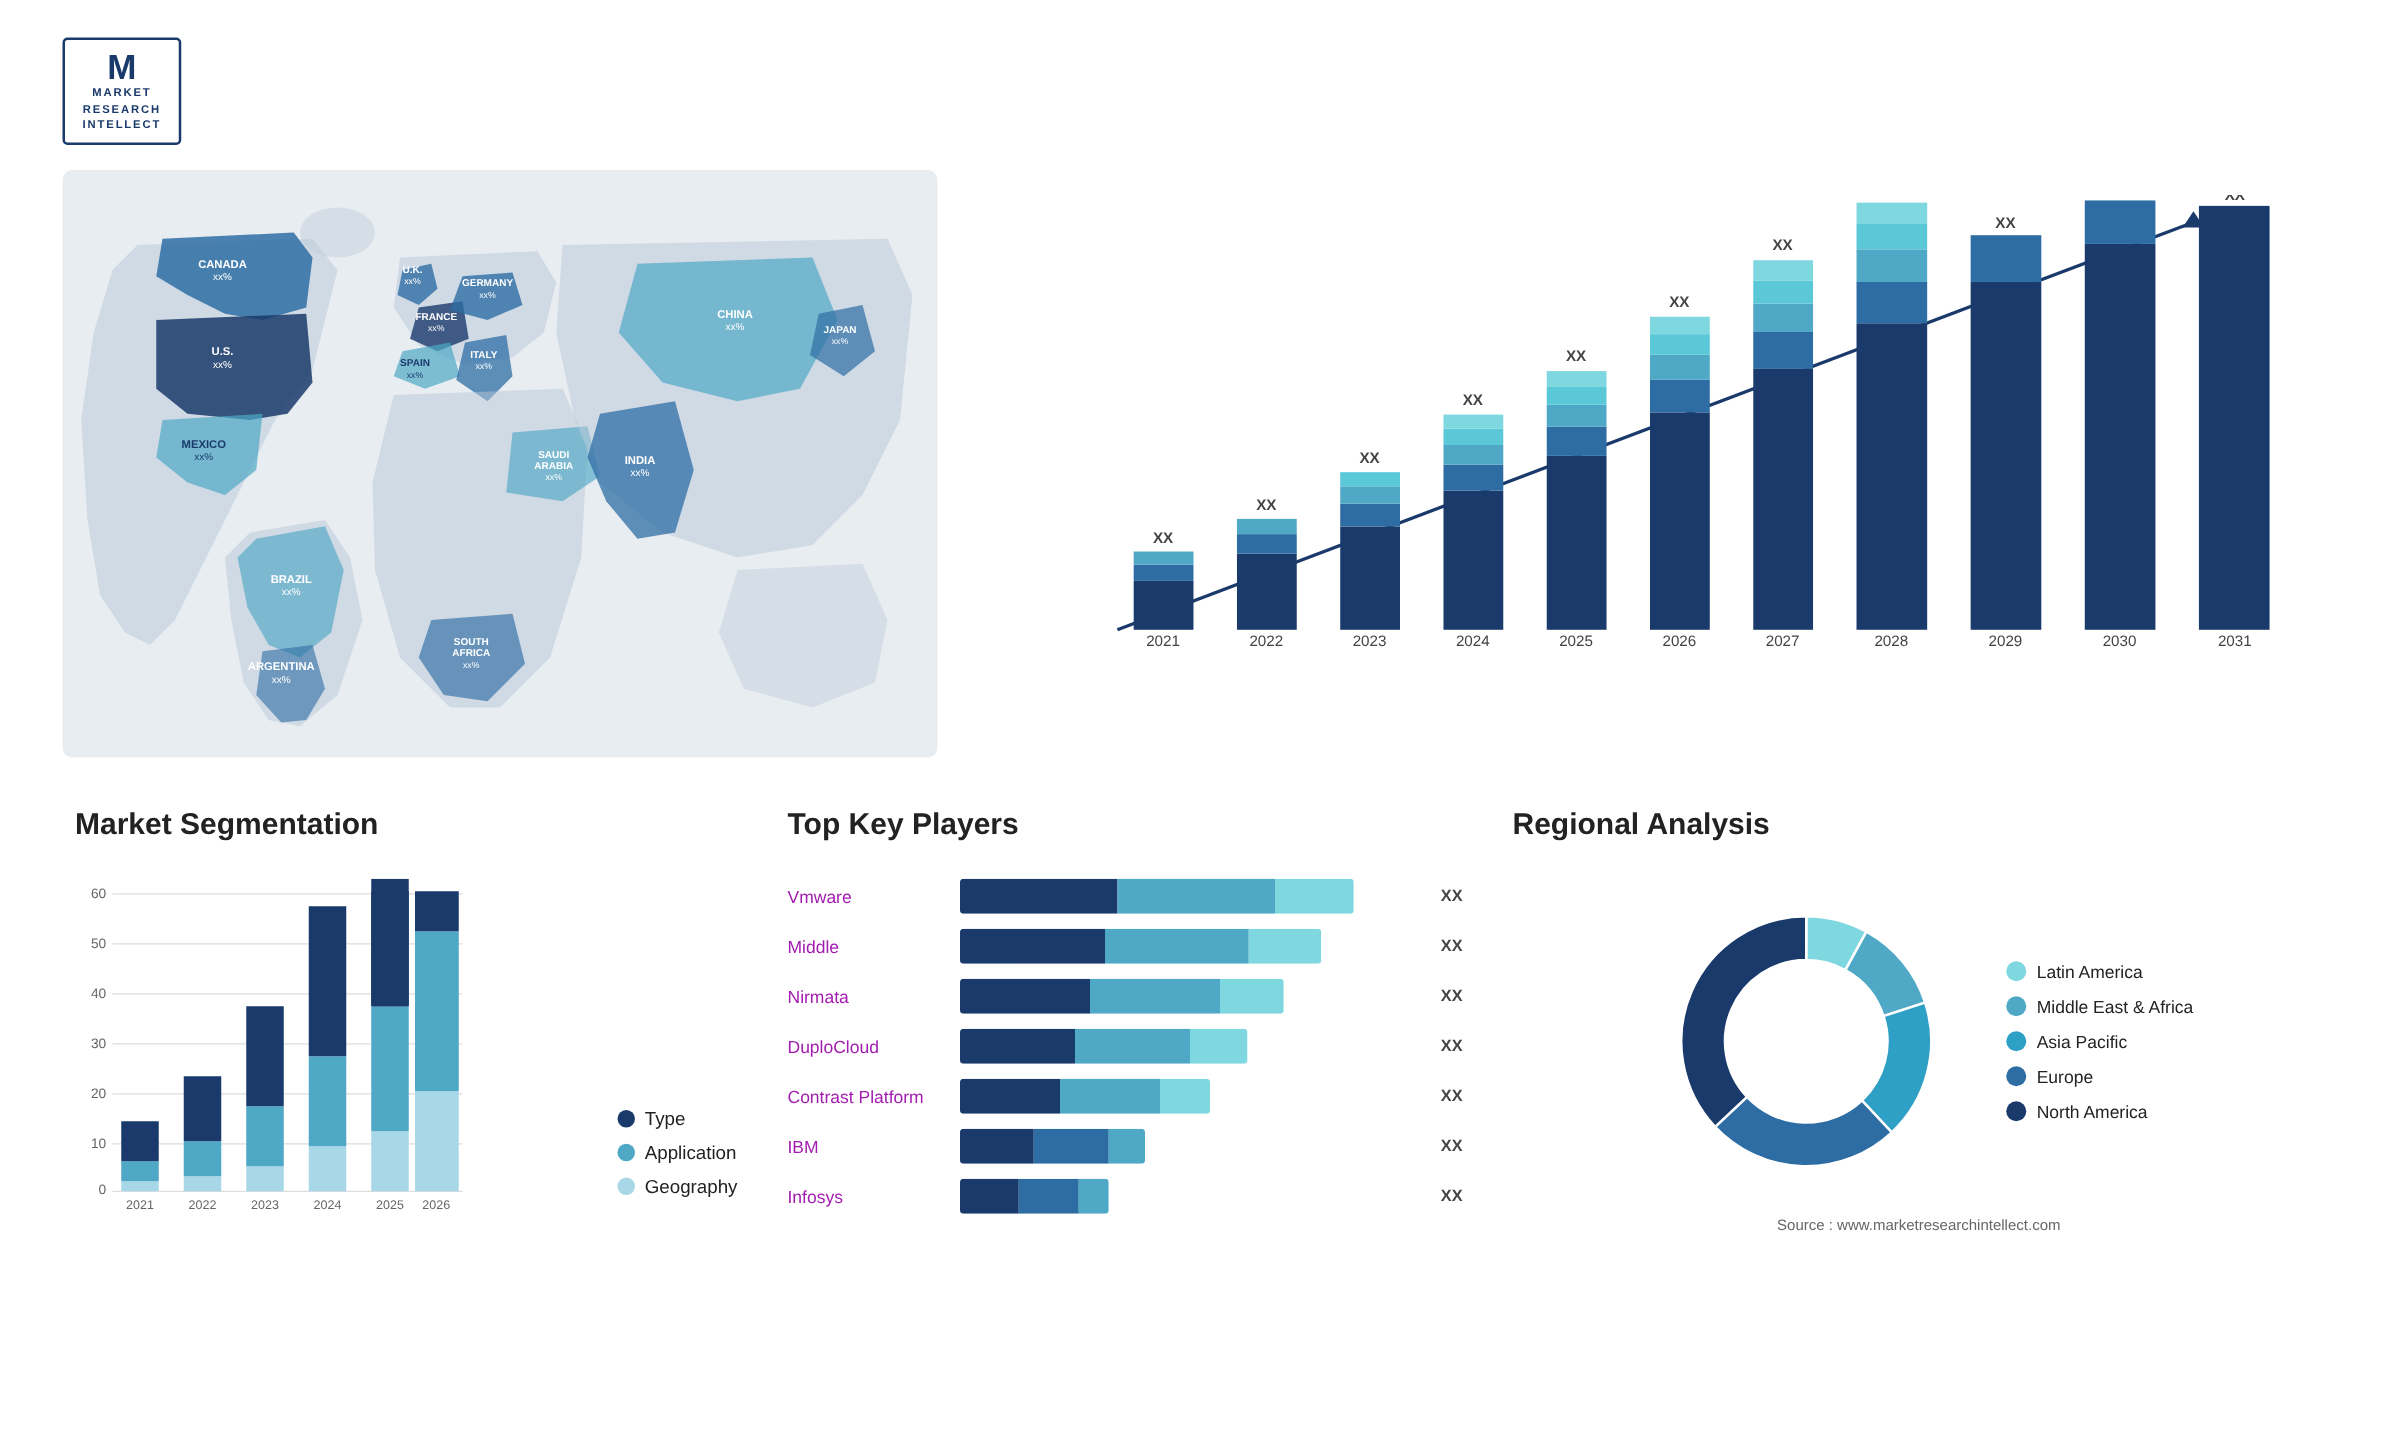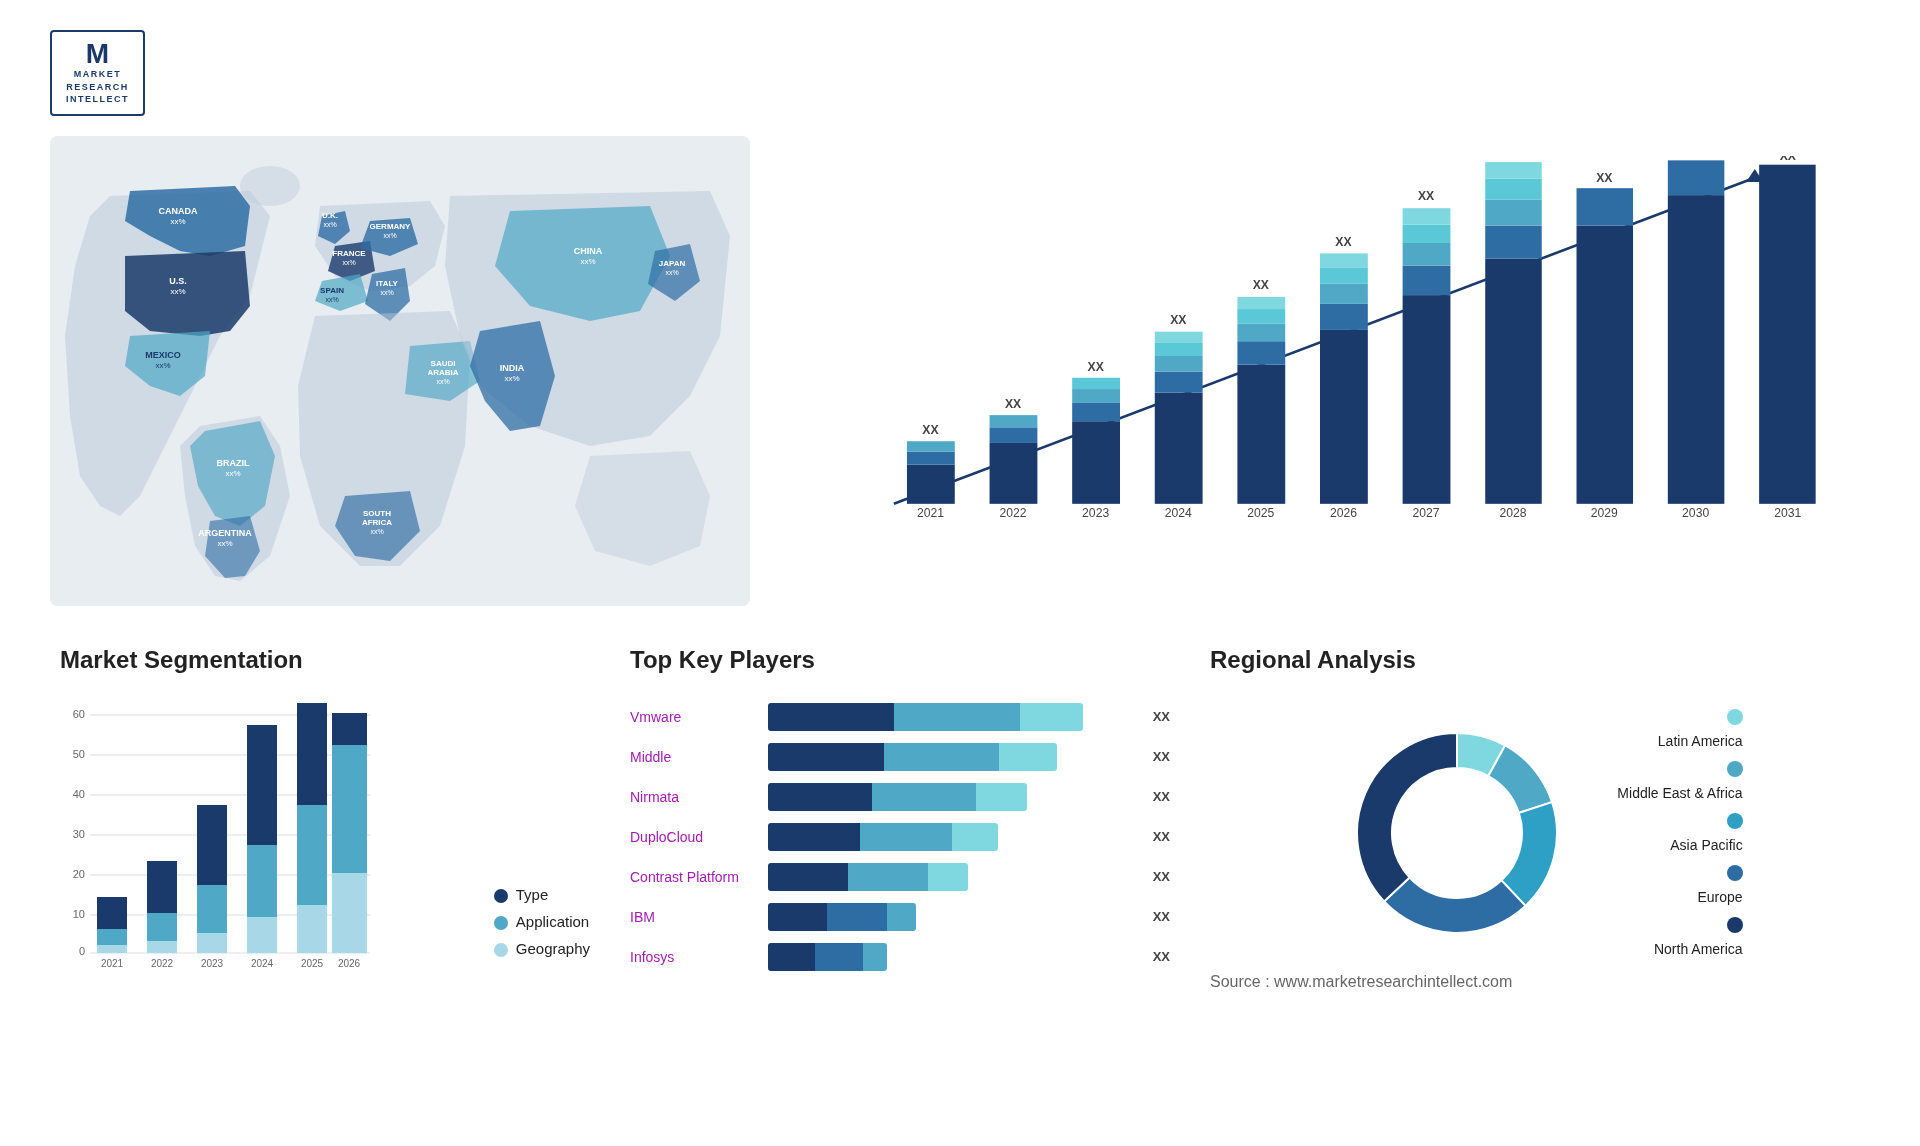--- a/index.html
+++ b/index.html
@@ -106,21 +106,21 @@
       flex: 1;
     }
     .seg-legend {
       display: flex;
       flex-direction: column;
       gap: 10px;
       padding-bottom: 30px;
     }
     .legend-item {
       display: flex;
-      align-items: flex-end;
+      align-items: center;
       gap: 8px;
       font-size: 15px;
     }
     .legend-dot {
       width: 14px;
       height: 14px;
       border-radius: 50%;
     }
 
     
@@ -179,35 +179,34 @@
       width: 260px;
       height: 260px;
     }
     .regional-legend {
       display: flex;
       flex-direction: column;
       gap: 12px;
     }
     .regional-legend-item {
       display: flex;
-      align-items: flex-end;
+      align-items: flex-start;
       gap: 8px;
       font-size: 14px;
-      flex-direction: column;
     }
     .regional-legend-dot {
       width: 14px;
       height: 14px;
       border-radius: 2px;
     }
 
     
     .source-text {
-      text-align: left;
-      font-size: 16px;
+      text-align: center;
+      font-size: 12px;
       color: #666;
       margin-top: 10px;
     }
   </style>
 </head>
 <body>
 
 <div class="header">
   <div class="logo-box">
     <div class="logo-m">M</div>

